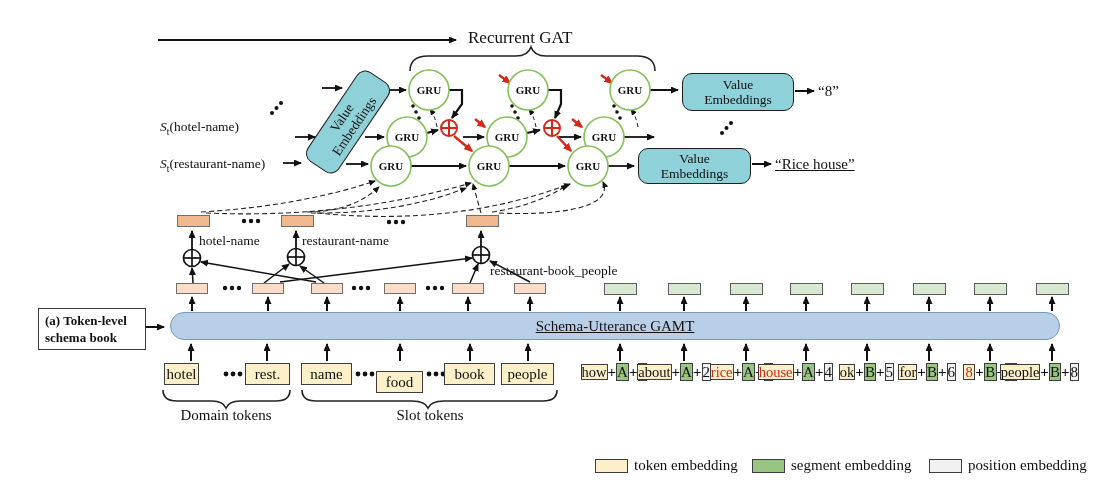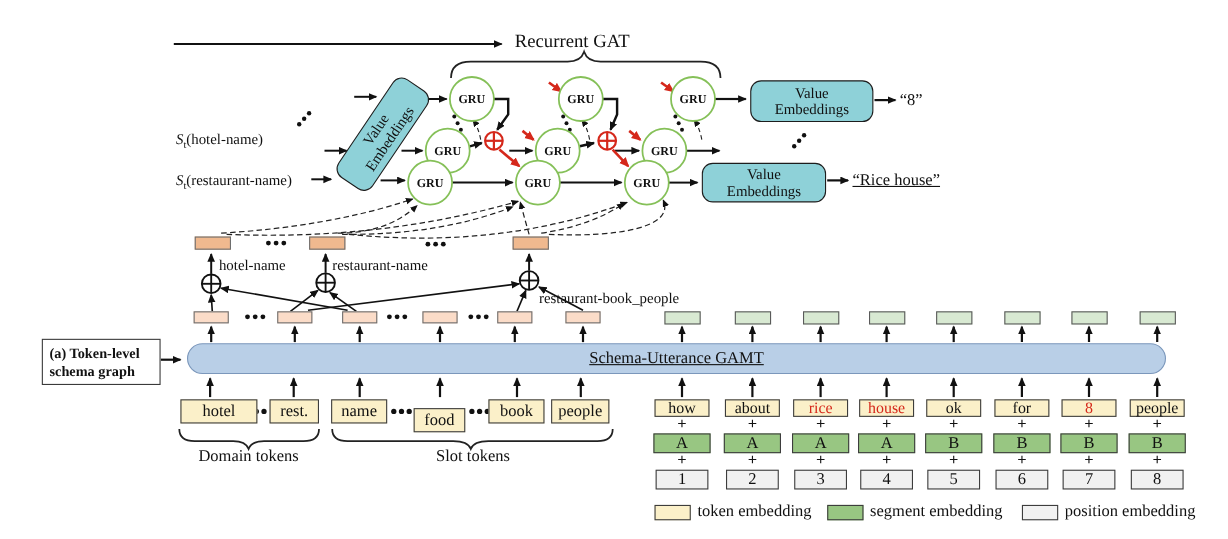--- a/index.html
+++ b/index.html
@@ -21,21 +21,21 @@
   .slotlbl{font-size:13.5px;white-space:nowrap;}
   .bar{background:#b9cfe7;border:1.6px solid #7b97bb;border-radius:14px;
        display:flex;align-items:center;justify-content:center;font-size:15px;box-sizing:border-box;text-decoration:underline;}
   .bx{border:1.6px solid #4a4a4a;box-sizing:border-box;display:flex;align-items:center;
       justify-content:center;}
   .pink{background:#fbdcc8;border-color:#6e6e6e;}
   .orange{background:#f0b98f;border-color:#6e6e6e;}
   .ogreen{background:#d8e9d2;border-color:#5a5a5a;}
   .stoken{background:#fbf0c9;border:1.7px solid #3d3d3d;font-size:15px;}
   .grouplbl{font-size:15px;text-align:center;}
-  .ucol{width:54px;display:flex;flex-direction:column;align-items:center;}
+  .ucol{width:54px;display:flex;align-items:center;justify-content:flex-end;}
   .utok{width:50px;height:16px;background:#fbf0c9;border:1.7px solid #3d3d3d;
         font-size:14.5px;box-sizing:border-box;display:flex;align-items:center;justify-content:center;}
   .useg{width:52px;height:18px;background:#98c682;border:1.8px solid #3d3d3d;
         font-size:15px;box-sizing:border-box;display:flex;align-items:center;justify-content:center;}
   .upos{width:48px;height:18px;background:#f1f1f1;border:1.8px solid #3d3d3d;
         font-size:15px;box-sizing:border-box;display:flex;align-items:center;justify-content:center;}
   .uplus{height:15px;line-height:15px;font-size:15px;font-weight:bold;}
   .hl{color:#d5281b;}
   .legend-sw{width:33px;height:14px;border:1.8px solid #3d3d3d;box-sizing:border-box;}
   .sw-token{background:#fbf0c9;}
@@ -267,21 +267,21 @@
       <circle cx="240" cy="374" r="2.4"></circle>
       <circle cx="358" cy="374" r="2.4"></circle>
       <circle cx="365" cy="374" r="2.4"></circle>
       <circle cx="372" cy="374" r="2.4"></circle>
       <circle cx="429" cy="374" r="2.4"></circle>
       <circle cx="436" cy="374" r="2.4"></circle>
       <circle cx="443" cy="374" r="2.4"></circle>
     </g>
   </svg>
 
-  <div class="abs panelbox" style="left:38px;top:308px;width:108px;">(a) Token-level schema graph</div>
+  <div class="abs panelbox" style="left:38px;top:308px;width:108px;">(a) Token-level schema book</div>
 
   <div class="abs title" style="left:468px;top:28px;">Recurrent GAT</div>
 
   <div class="abs strow" style="left:160px;top:119px;">
     <i>S</i><sub>t</sub><span>(hotel-name)</span>
   </div>
   <div class="abs strow" style="left:160px;top:156px;">
     <i>S</i><sub>t</sub><span>(restaurant-name)</span>
   </div>
 
@@ -318,21 +318,21 @@
   <div class="abs bx ogreen" style="left:790px;top:283px;width:33px;height:12px;"></div>
   <div class="abs bx ogreen" style="left:851px;top:283px;width:33px;height:12px;"></div>
   <div class="abs bx ogreen" style="left:913px;top:283px;width:33px;height:12px;"></div>
   <div class="abs bx ogreen" style="left:974px;top:283px;width:33px;height:12px;"></div>
   <div class="abs bx ogreen" style="left:1036px;top:283px;width:33px;height:12px;"></div>
 
   <div class="abs bar" style="left:170px;top:312px;width:890px;height:28px;">
     <span>Schema-Utterance GAMT</span>
   </div>
 
-  <div class="abs bx stoken" style="left:164px;top:363px;width:70px;height:22px;">
+  <div class="abs bx stoken" style="left:164px;top:363px;width:35px;height:22px;">
       <span>hotel</span>
     </div>
   <div class="abs bx stoken" style="left:245px;top:363px;width:45px;height:22px;">
       <span>rest.</span>
     </div>
   <div class="abs bx stoken" style="left:301px;top:363px;width:51px;height:22px;">
       <span>name</span>
     </div>
   <div class="abs bx stoken" style="left:376px;top:371px;width:47px;height:22px;">
       <span>food</span>

